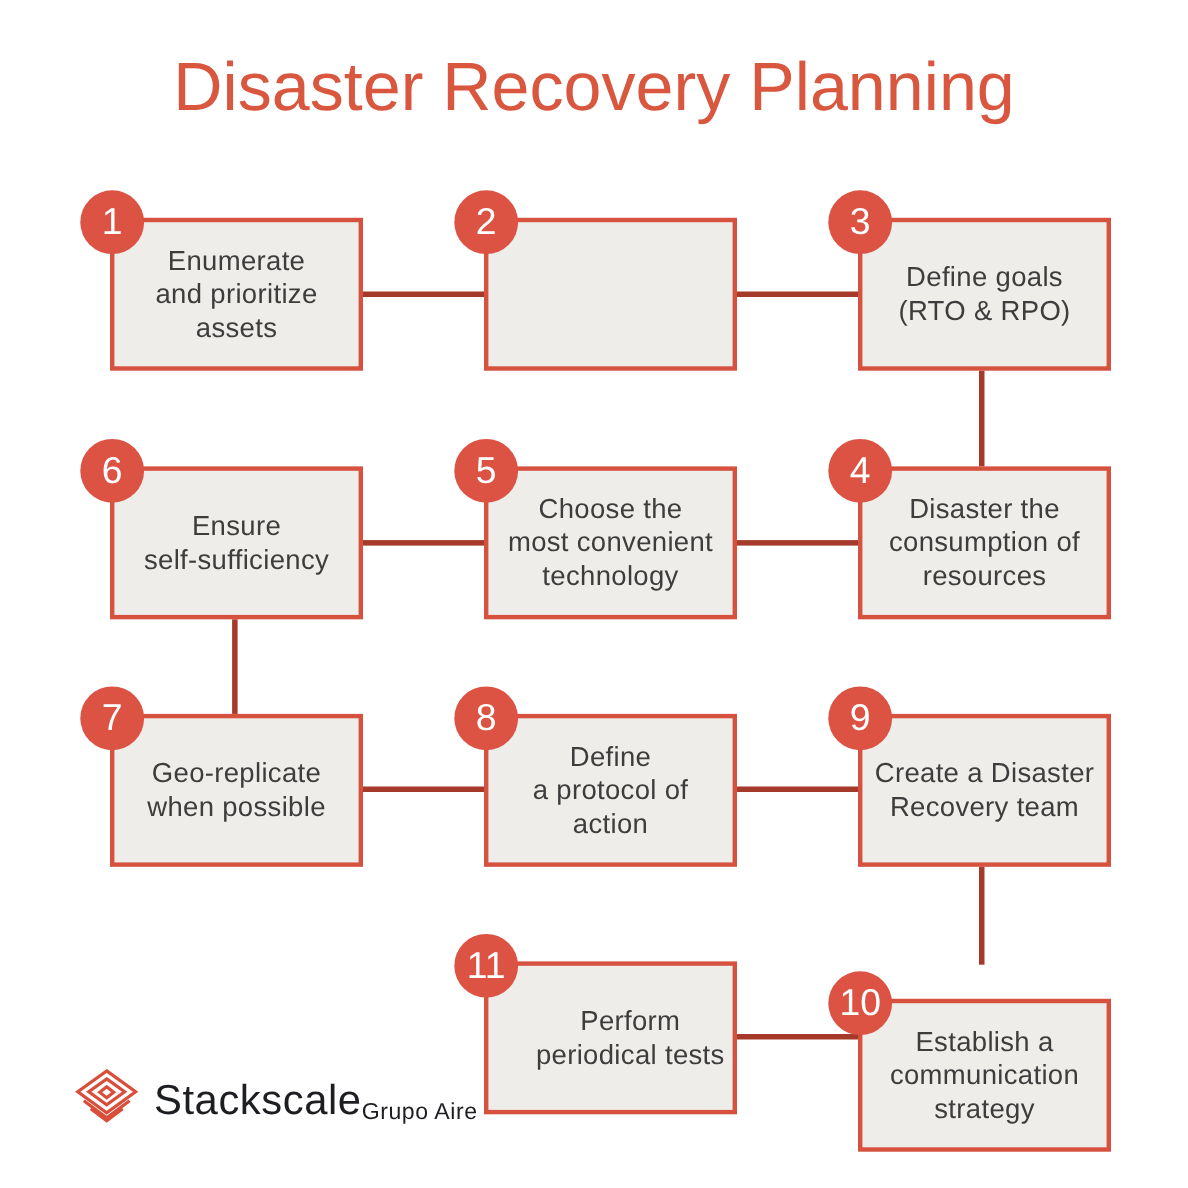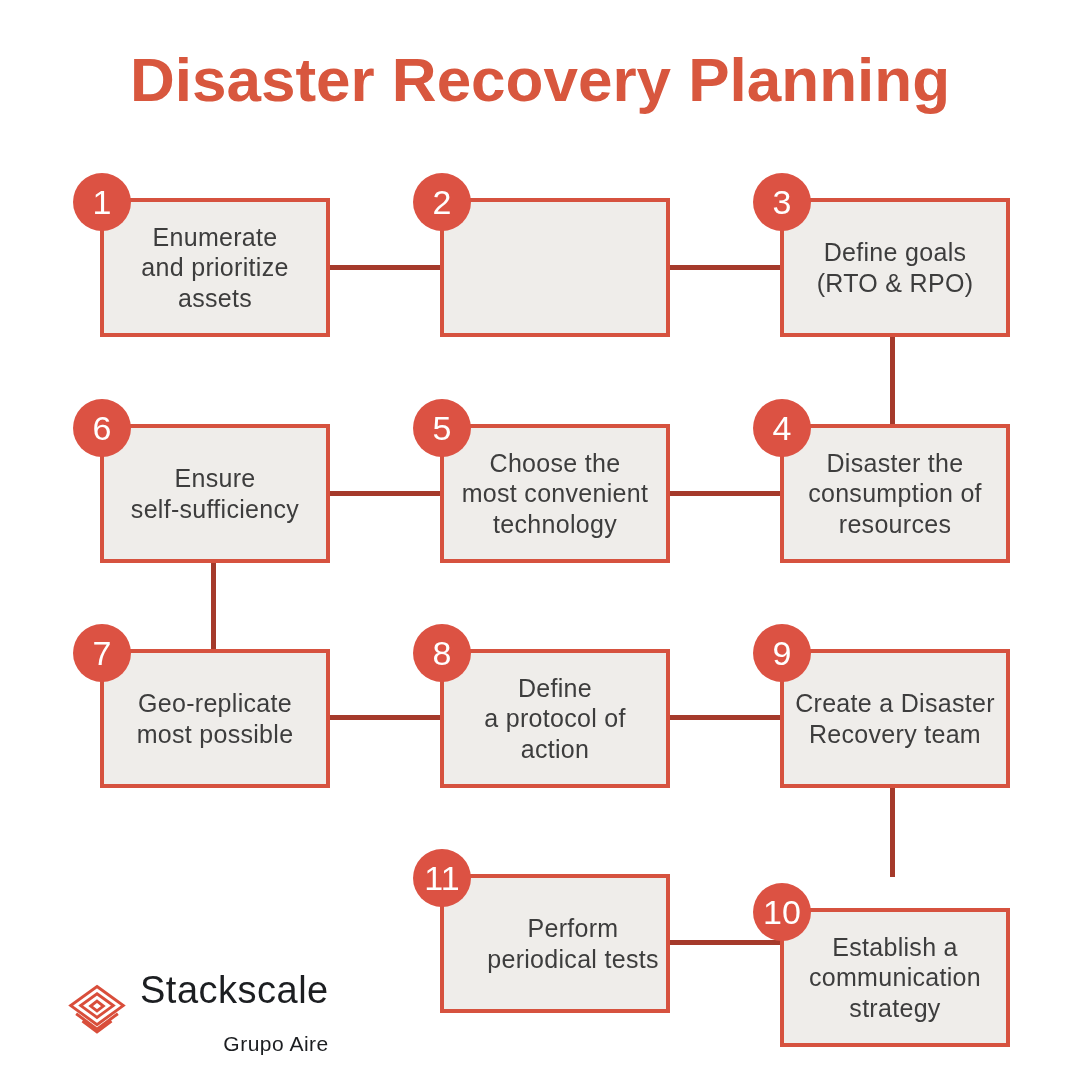--- a/index.html
+++ b/index.html
@@ -7,21 +7,21 @@
     width: 1080px; height: 1080px;
     font-family: "Liberation Sans", sans-serif;
   }
   .canvas {
     position: relative; width: 1080px; height: 1080px;
     background: #ffffff; overflow: hidden;
   }
   .title {
     position: absolute; top: 44px; left: 0; width: 1080px;
     text-align: center;
-    font-size: 62px; font-weight: 700; letter-spacing: 0px;
+    font-size: 62px; font-weight: 400; letter-spacing: 0px;
     color: #D8573E;
   }
   .step {
     position: absolute; width: 230px; height: 139px;
     background: #EFEDEA; border: 4px solid #D6523F;
     box-sizing: border-box;
     display: flex; align-items: center; justify-content: center;
   }
   .step-label {
     width: 100%;
@@ -40,21 +40,21 @@
   .conn { position: absolute; background: #A53A2B; }
   
   .c-h { height: 5px; width: 114px; }
   
   .c-v { width: 5px; }
 
   .logo {
     position: absolute; left: 68px; top: 970px;
     display: flex; align-items: center; gap: 14px;
   }
-  .logo-text { display: flex; flex-direction: column; align-items: flex-end; }
+  .logo-text { display: flex; flex-direction: row; align-items: flex-end; }
   .brand {
     font-size: 38px; font-weight: 500; letter-spacing: 0.5px;
     color: #1C1E21; line-height: 1.1;
   }
   .subbrand {
     font-size: 21px; color: #1C1E21; margin-top: 20px; letter-spacing: 0.5px;
   }
 </style>
 </head>
 <body>
@@ -117,21 +117,21 @@
     <div class="step-label">Disaster the
 consumption of
 resources</div>
   </div>
 
   <div class="step" style="left:100px; top:649px;">
     <div class="badge">
         <span>7</span>
       </div>
     <div class="step-label">Geo-replicate
-most possible</div>
+when possible</div>
   </div>
   <div class="step" style="left:440px; top:649px;">
     <div class="badge">
         <span>8</span>
       </div>
     <div class="step-label">Define
 a protocol of
 action</div>
   </div>
   <div class="step" style="left:780px; top:649px;">

